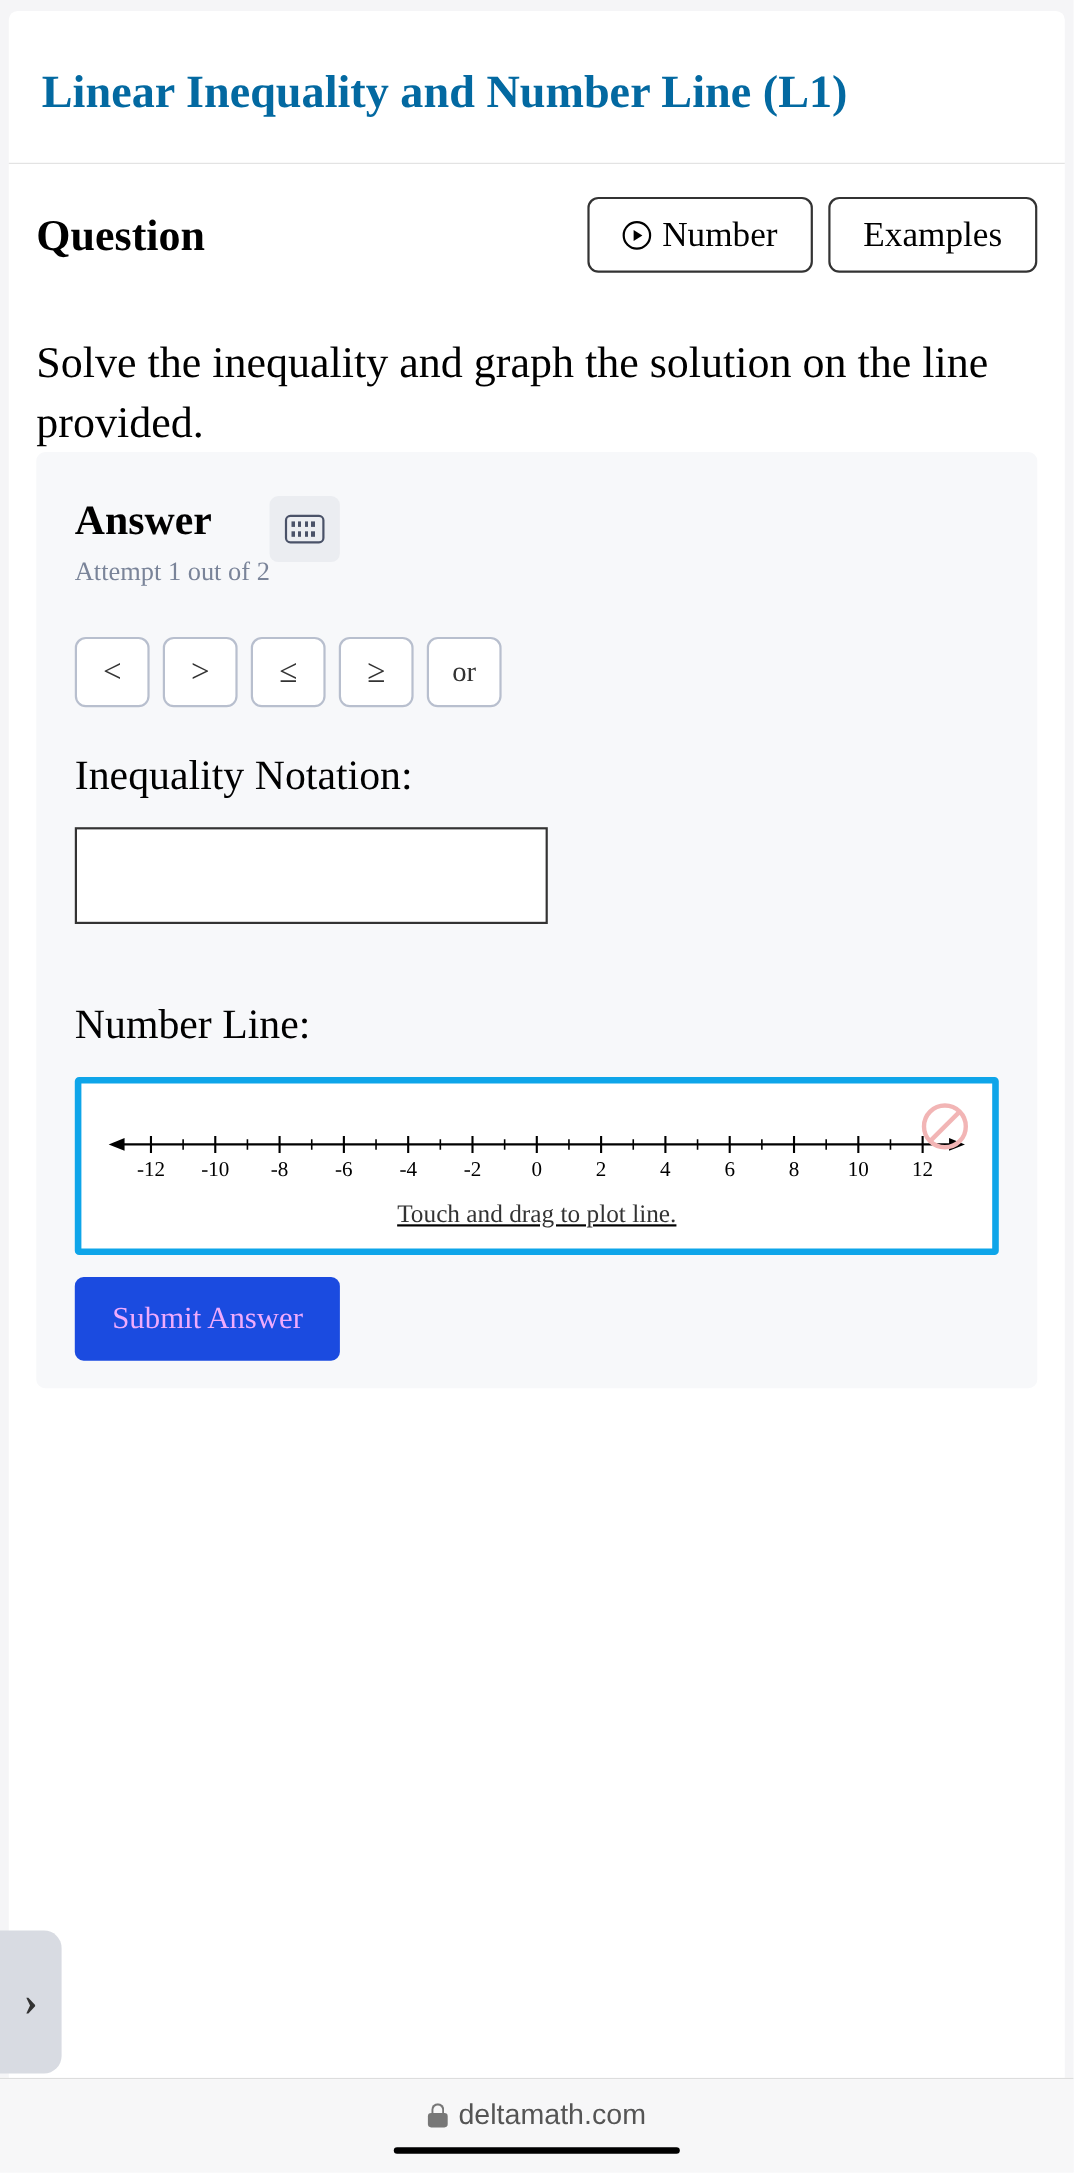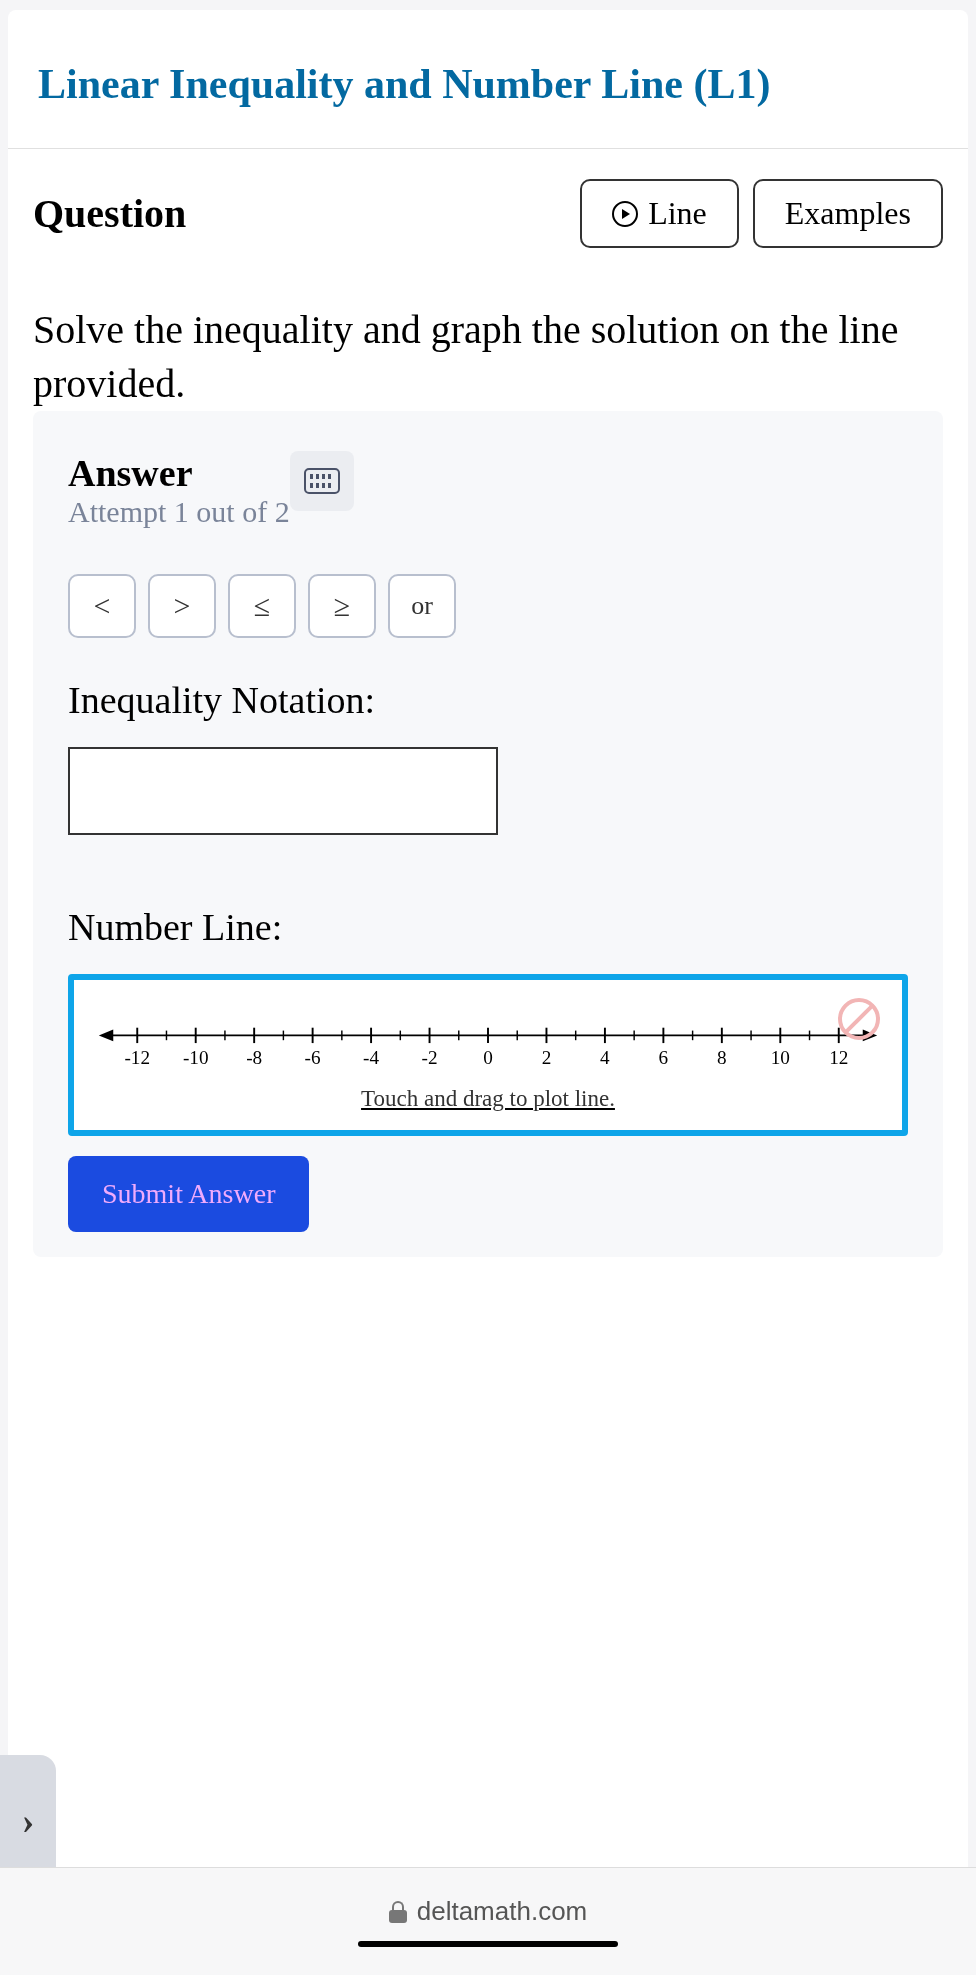--- a/index.html
+++ b/index.html
@@ -90,22 +90,23 @@
 .answer-header {
   display: flex;
   justify-content: flex-start;
   align-items: flex-start;
 }
 .answer-title {
   font-size: 38px;
   font-weight: bold;
 }
 .attempt {
-  font-size: 30px;
+  font-size: 24px;
   color: #7a8499;
+  margin-top: 12px;
   margin-bottom: 45px;
 }
 .keyboard-btn {
   width: 64px;
   height: 60px;
   background: #ebedf1;
   border-radius: 8px;
   display: flex;
   align-items: center;
   justify-content: center;
@@ -209,21 +210,21 @@
   align-items: center;
   justify-content: center;
   font-size: 38px;
   font-weight: bold;
   color: #333;
   cursor: pointer;
 }
 .browser-bar {
   position: absolute;
   bottom: 0; left: 0; right: 0;
-  height: 108px;
+  height: 86px;
   background: #f7f7f8;
   border-top: 1px solid #ddd;
   display: flex;
   flex-direction: column;
   align-items: center;
   justify-content: center;
   gap: 14px;
 }
 .url-row {
   display: flex; align-items: center; gap: 10px;
@@ -241,21 +242,21 @@
 <div class="main-card">
   <div class="title-bar">
     <h1>Linear Inequality and Number Line (L1)</h1>
   </div>
 
   <div class="content">
     <div class="question-row">
       <div class="question-label">Question</div>
       <button class="btn-outline">
         <span class="play-icon"></span>
-        <span>Line</span>
+        <span>Number</span>
       </button>
       <button class="btn-outline">
         <span>Examples</span>
       </button>
     </div>
 
     <div class="prompt">Solve the inequality and graph the solution on the line provided.</div>
 
 
     <div class="answer-panel">

